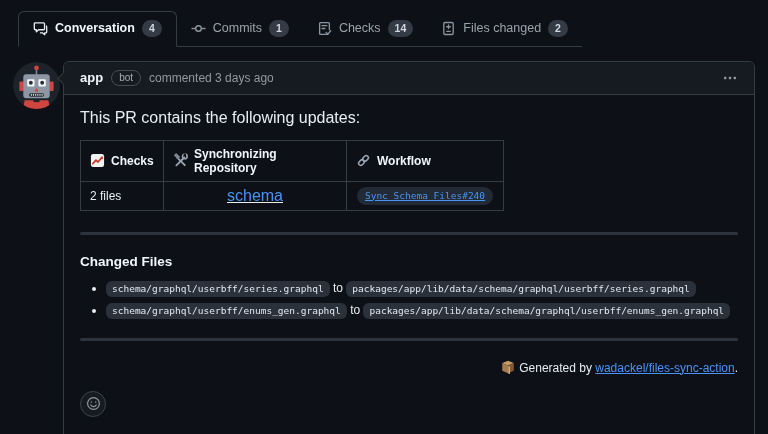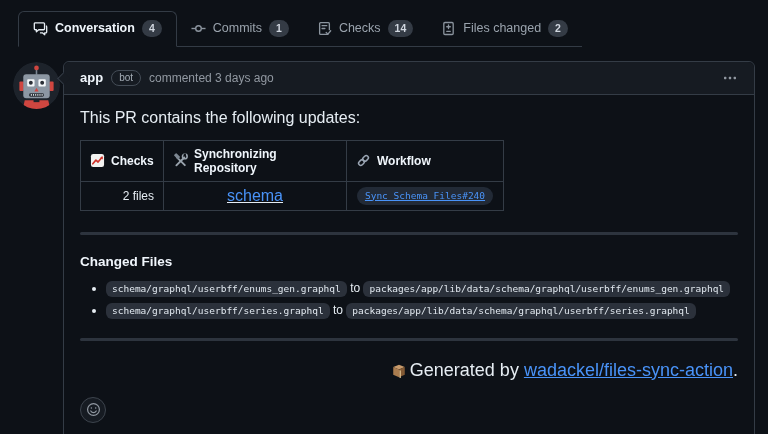--- a/index.html
+++ b/index.html
@@ -91,21 +91,21 @@
   .kebab { width:16px; height:16px; color:#9198a1; cursor:pointer; }
   .card-body { padding:14px 16px 10px; }
   .intro { font-size:16px; color:#e6edf3; margin:0 0 13px; }
   
   table.update-table { border-collapse:collapse; table-layout:fixed; }
   .update-table th, .update-table td { border:1px solid #343c46; }
   .update-table th {
     text-align:left; font-size:12px; font-weight:700; color:#f0f6fc;
     padding:6px 9px; height:29px;
   }
-  .update-table td { padding:4px 9px; height:29px; font-size:12px;text-align:right; }
+  .update-table td { padding:4px 9px; height:29px; font-size:12px; }
   .th-inner { display:flex; align-items:center; gap:6px; }
   .cell-icon { width:15px; height:15px; flex:0 0 auto; }
   .col-change { width:83px; }
   .col-repo   { width:183px; }
   .col-flow   { width:157px; }
   td.center { text-align:center;text-decoration:underline; }
   a.repo-link { color:#4993f8; font-size:16px; text-decoration:none; cursor:pointer; }
   a.workflow-chip {
     display:inline-block;
     font-family:"DejaVu Sans Mono", monospace;
@@ -142,21 +142,21 @@
     font-family:"DejaVu Sans Mono", monospace;
     font-size:9.5px;
     color:#e2e9f0;
     background:#2b313b;
     padding:2px 6px 3px;
     border-radius:6px;
     white-space:nowrap;
   }
   .generated {
     text-align:right;
-    font-size:18px;
+    font-size:12px;
     color:#e6edf3;
     margin:0 0 16px;
   }
   .generated .pkg { width:14px; height:14px; vertical-align:-2px; margin-right:4px; }
   .generated a { color:#4993f8; text-decoration:underline; cursor:pointer; }
   .reaction-btn {
     width:26px; height:26px;
     border-radius:50%;
     border:1px solid #3d444d;
     background:#161b22;
@@ -307,28 +307,28 @@
         </tr>
       </tbody>
         </table>
 
       <hr class="md-hr">
 
       <h3 class="changed-heading">Changed Files</h3>
 
       <ul class="file-list">
         <li>
+          <code class="chip">schema/graphql/userbff/series.graphql</code>
+          <span>to</span>
+          <code class="chip">packages/app/lib/data/schema/graphql/userbff/series.graphql</code>
+        </li>
+        <li>
           <code class="chip">schema/graphql/userbff/enums_gen.graphql</code>
           <span>to</span>
           <code class="chip">packages/app/lib/data/schema/graphql/userbff/enums_gen.graphql</code>
-        </li>
-        <li>
-          <code class="chip">schema/graphql/userbff/series.graphql</code>
-          <span>to</span>
-          <code class="chip">packages/app/lib/data/schema/graphql/userbff/series.graphql</code>
         </li>
       </ul>
 
       <hr class="md-hr">
 
       <p class="generated">
         <svg class="pkg" viewBox="0 0 16 16">
           <polygon points="8,0.8 14.6,3.5 8,6.2 1.4,3.5" fill="#c79a6b"></polygon>
           <polygon points="1.4,3.5 8,6.2 8,15.2 1.4,12.3" fill="#a97c4f"></polygon>
           <polygon points="14.6,3.5 8,6.2 8,15.2 14.6,12.3" fill="#835a34"></polygon>

